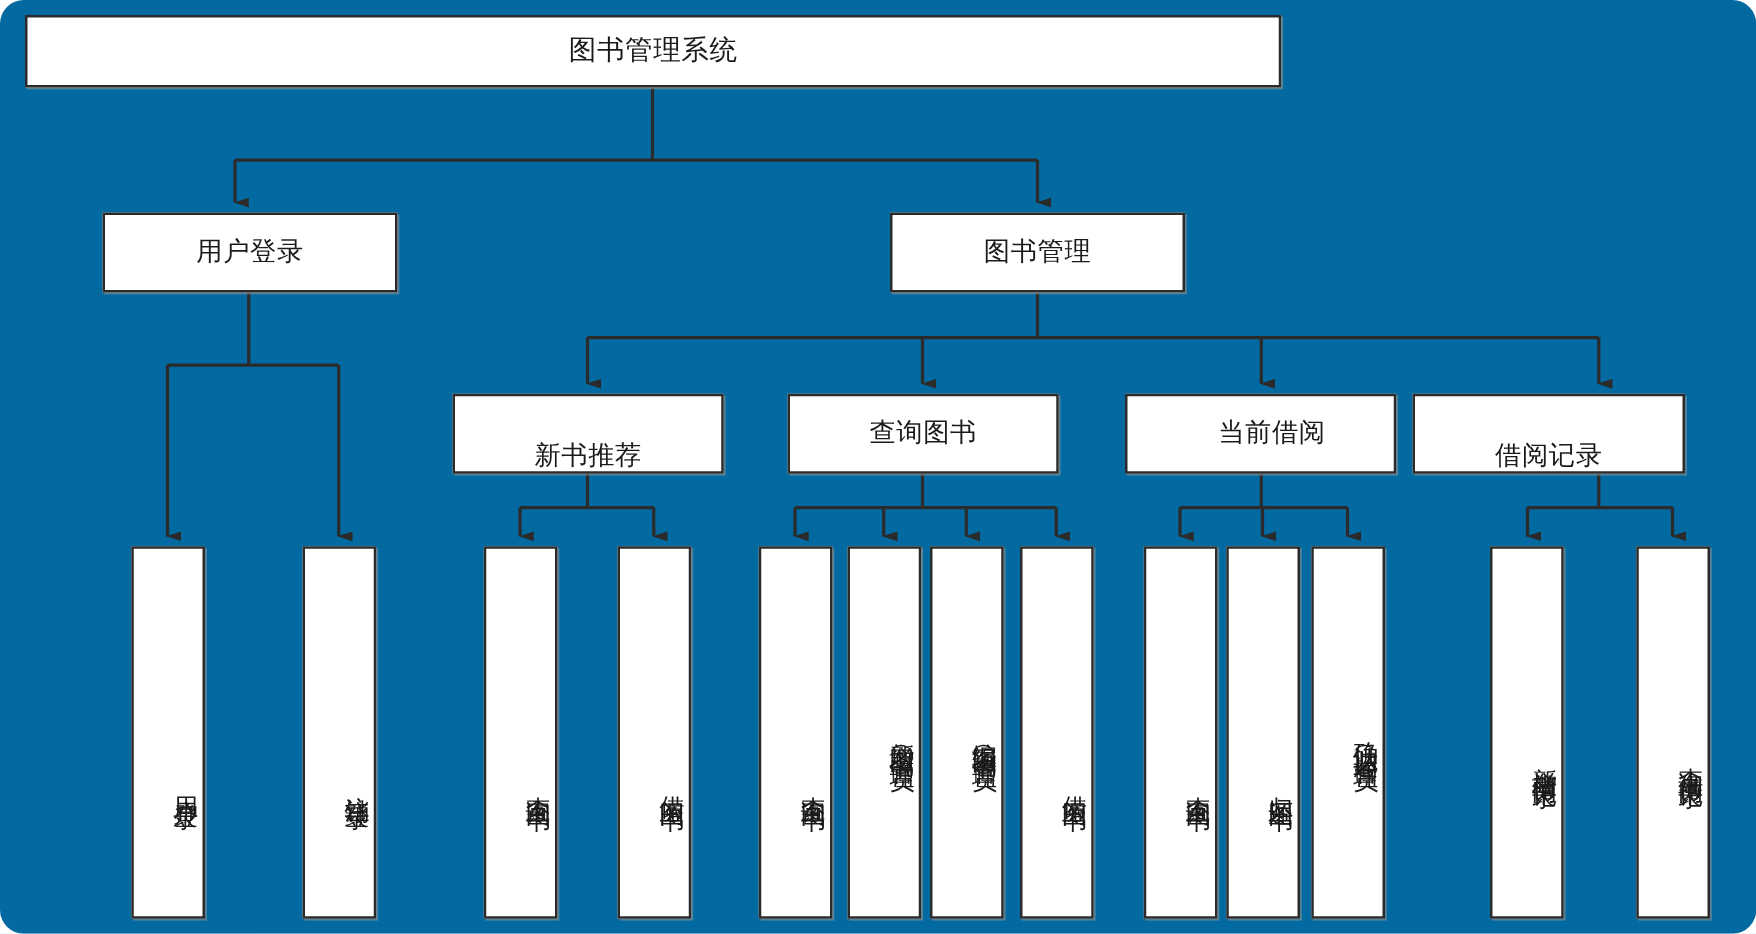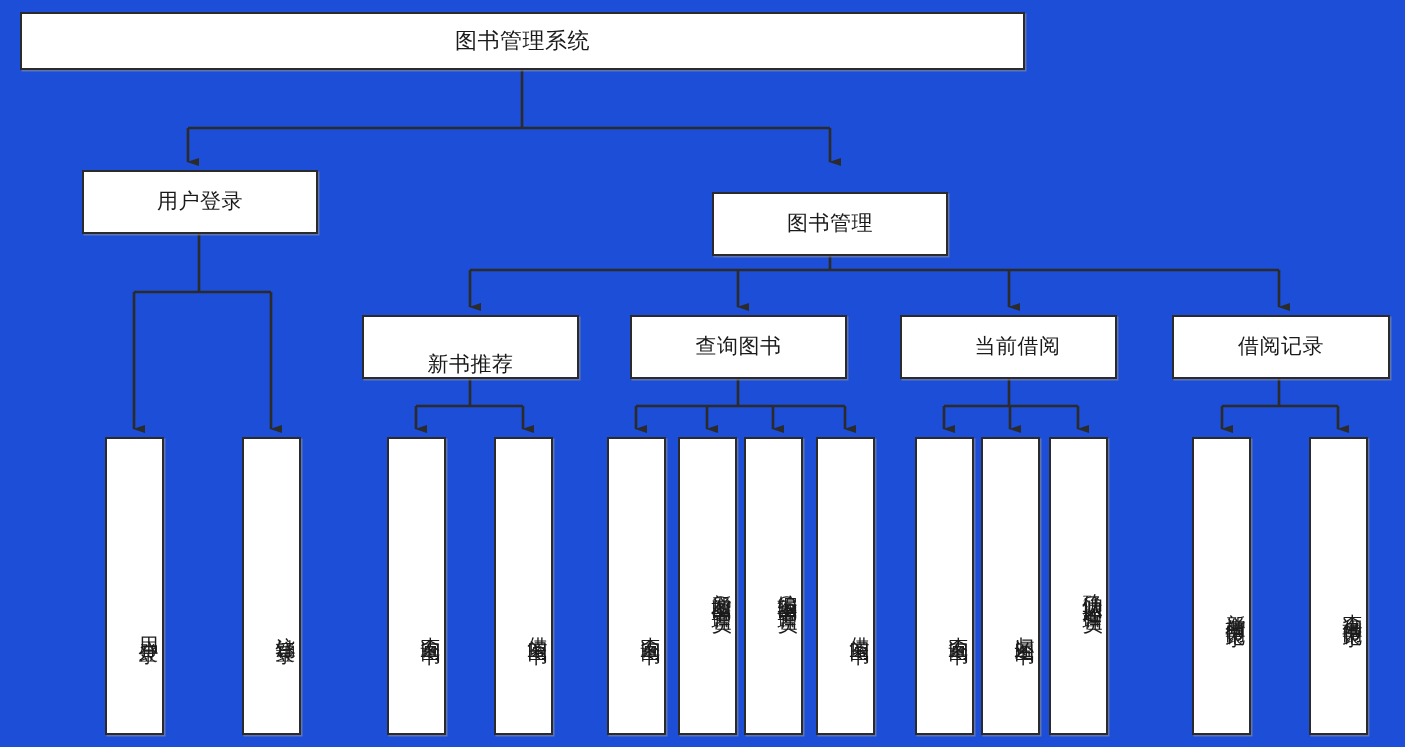--- a/index.html
+++ b/index.html
@@ -7,22 +7,23 @@
     padding: 0;
     background: #ffffff;
   }
   body {
     font-family: "DejaVu Sans", "Liberation Sans", sans-serif;
   }
   #canvas {
     position: relative;
     width: 1405px;
     height: 747px;
-    background: #1d4ed8;
+    background: #0369a1;
     overflow: hidden;
+    border-radius: 19px;
   }
   svg.wires {
     position: absolute;
     left: 0;
     top: 0;
     width: 1405px;
     height: 747px;
     pointer-events: none;
   }
   .node {
@@ -129,34 +130,34 @@
     </g>
   </svg>
 
   <div class="node horiz root" style="left:20px; top:12px; width:1005px; height:58px;">
     <span>图书管理系统</span>
   </div>
 
   <div class="node horiz" style="left:82px; top:170px; width:236px; height:64px;">
     <span>用户登录</span>
   </div>
-  <div class="node horiz" style="left:712px; top:170px; width:236px; height:64px;margin-top:22px;">
+  <div class="node horiz" style="left:712px; top:170px; width:236px; height:64px;">
     <span>图书管理</span>
   </div>
 
   <div class="node horiz" style="left:362px; top:315px; width:217px; height:64px;align-items:flex-end;">
     <span>新书推荐</span>
   </div>
   <div class="node horiz" style="left:630px; top:315px; width:217px; height:64px;">
     <span>查询图书</span>
   </div>
   <div class="node horiz" style="left:900px; top:315px; width:217px; height:64px;padding-left:18px;">
     <span>当前借阅</span>
   </div>
-  <div class="node horiz" style="left:1172px; top:315px; width:218px; height:64px;">
+  <div class="node horiz" style="left:1130px; top:315px; width:218px; height:64px;align-items:flex-end;">
     <span>借阅记录</span>
   </div>
 
   <div class="node vert" style="left:105px; top:437px; width:59px; height:298px; padding-top:82px;">
     <span class="vtext">用户登录</span>
   </div>
   <div class="node vert" style="left:242px; top:437px; width:59px; height:298px; padding-top:82px;">
     <span class="vtext">注销登录</span>
   </div>
 

